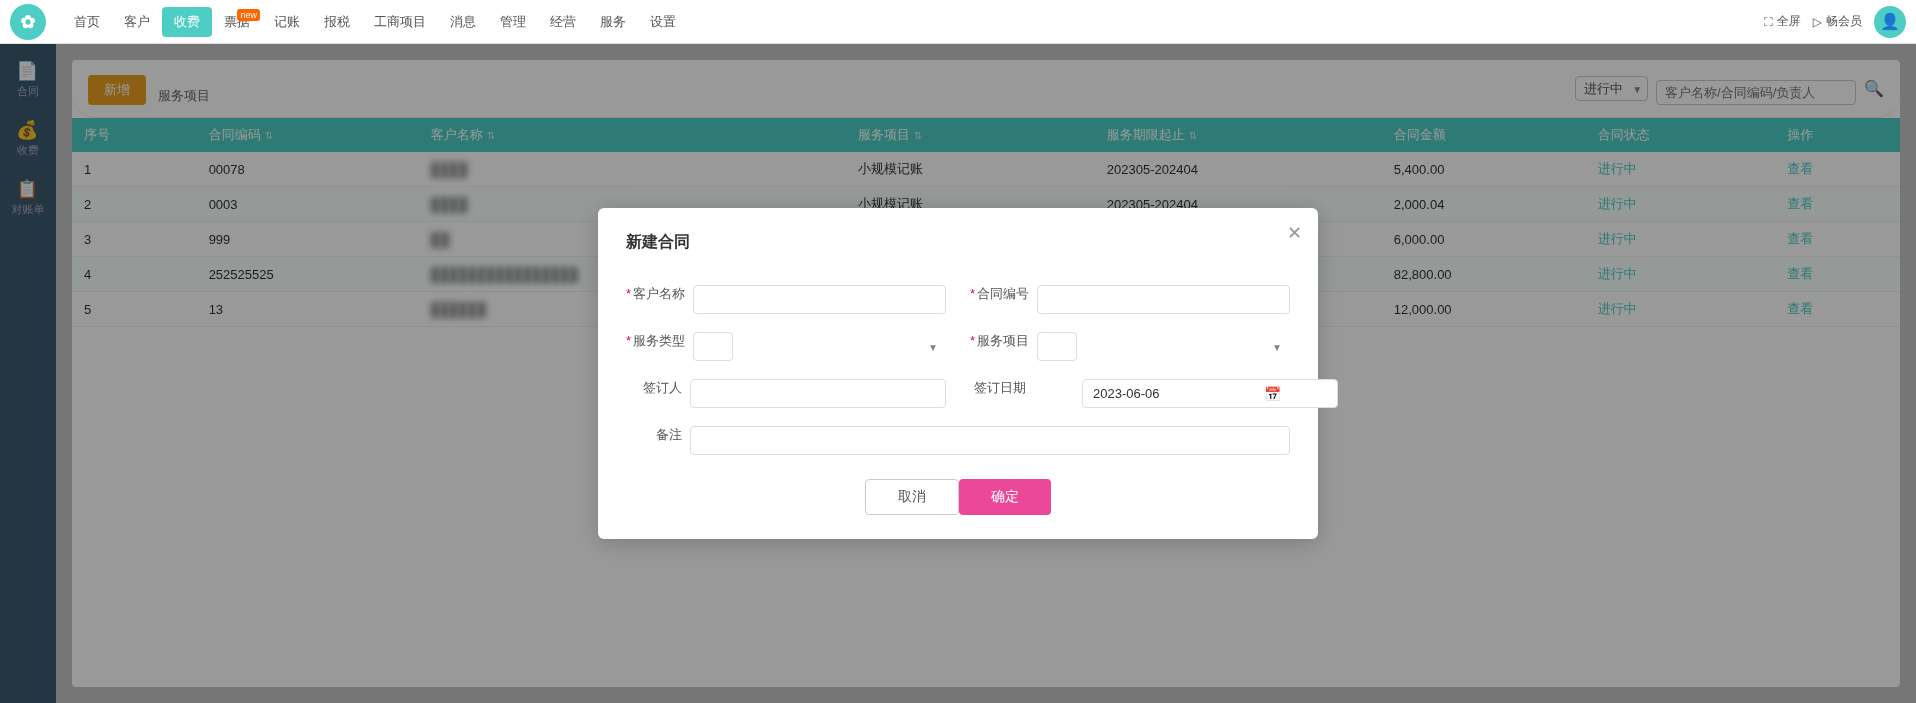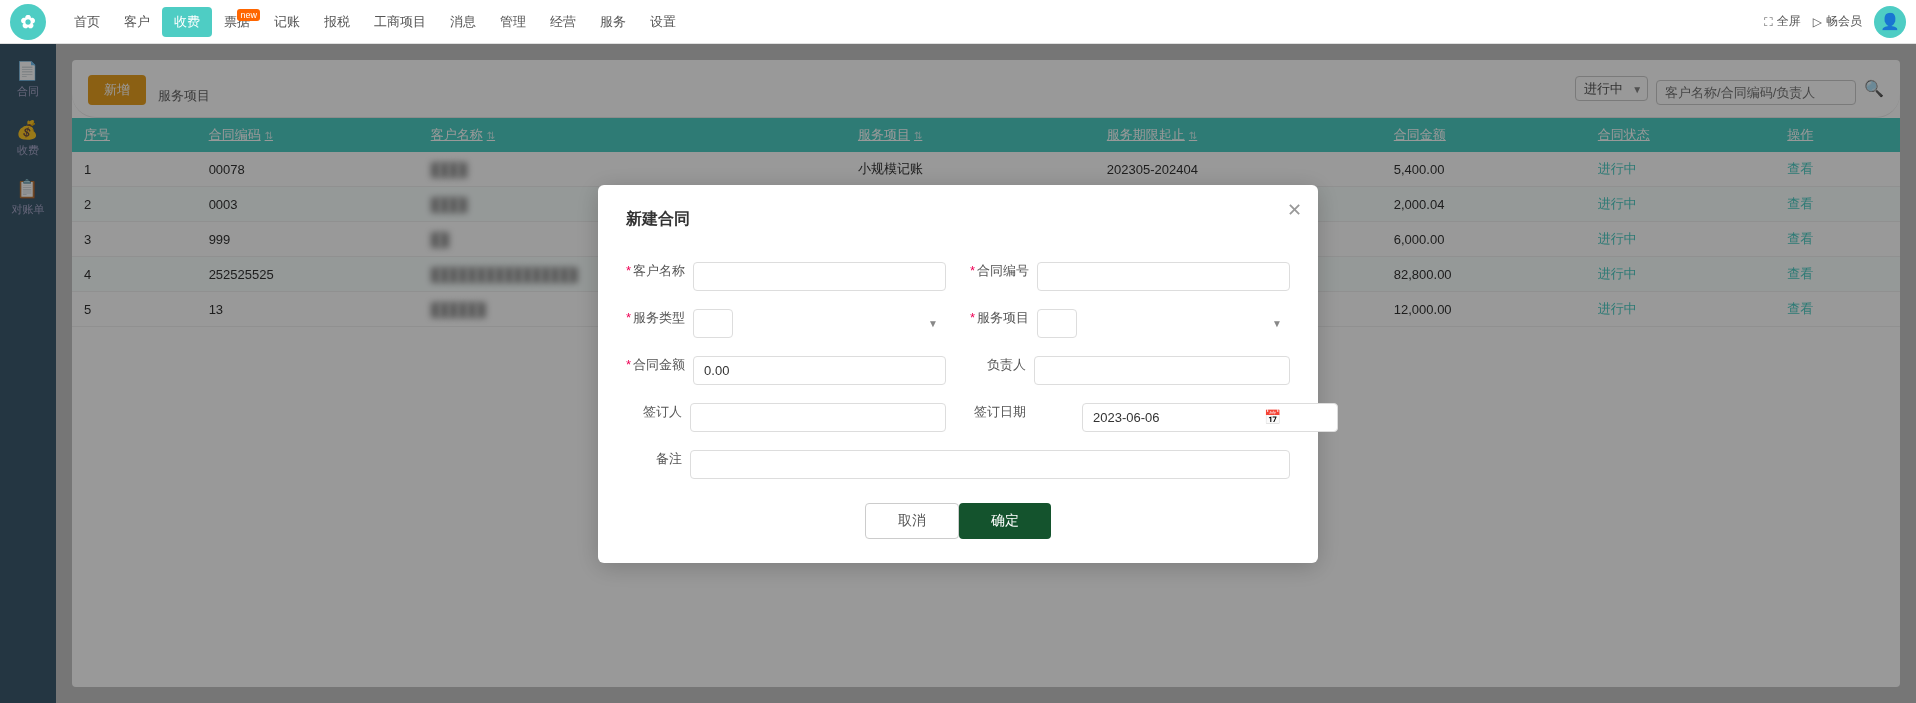--- a/index.html
+++ b/index.html
@@ -71,21 +71,21 @@
     .select-wrapper { position: relative; display: inline-block; }
     .select-wrapper::after { content: '▼'; position: absolute; right: 6px; top: 50%; transform: translateY(-50%); font-size: 10px; color: #888; pointer-events: none; }
     .search-input {
       border: 1px solid #ccc; border-radius: 4px; padding: 4px 8px;
       font-size: 13px; width: 200px; color: #888; margin-top: 8px;
     }
     .search-btn { background: none; border: none; cursor: pointer; color: #888; font-size: 16px; }
 
     
     .data-table { width: 100%; border-collapse: collapse; }
-    .data-table thead tr { background: #4ecdc4; color: #fff; text-decoration: underline; }
+    .data-table thead tr { background: #4ecdc4; color: #fff; }
     .data-table th { padding: 8px 12px; text-align: left; font-weight: normal; font-size: 13px; }
     .data-table td { padding: 8px 12px; border-bottom: 1px solid #f0f0f0; font-size: 13px; color: #333; }
     .data-table tbody tr:nth-child(even) { background: #f9fffe; }
     .sort-icon { font-size: 10px; color: rgba(255,255,255,0.7); margin-left: 4px; cursor: pointer; }
     .status-badge { color: #4ecdc4; }
     .action-link { color: #4ecdc4; cursor: pointer; }
     .blurred { color: transparent; text-shadow: 0 0 6px #999; user-select: none; }
 
     
     .overlay {
@@ -123,21 +123,21 @@
     .date-input-wrapper { flex: 1; position: relative; }
     .date-input-wrapper .form-input { width: 100%; margin-left: 48px; }
     .date-icon { position: absolute; right: 8px; top: 50%; transform: translateY(-50%); color: #aaa; font-size: 14px; cursor: pointer; }
 
     .modal-footer { display: flex; justify-content: center; margin-top: 24px; }
     .btn-cancel {
       border: 1px solid #ccc; background: #fff; color: #555;
       padding: 8px 32px; border-radius: 4px; cursor: pointer; font-size: 14px;
     }
     .btn-confirm {
-      background: #14532d; color: #fff; border: none;
+      background: #ec4899; color: #fff; border: none;
       padding: 8px 32px; border-radius: 4px; cursor: pointer; font-size: 14px;
     }
   </style>
 </head>
 <body>
 
 <div class="top-nav">
   <div class="top-nav-logo">✿</div>
   <div class="top-nav-items">
     <div class="nav-item">首页</div>
@@ -311,34 +311,20 @@
           <span class="required-mark">*</span><span>服务项目</span>
         </label>
         <div class="select-field-wrapper">
           <select class="form-select">
             <option value=""></option>
           </select>
         </div>
       </div>
     </div>
 
-    <div class="form-row">
-      <div class="form-field">
-        <label class="form-label">
-          <span class="required-mark">*</span><span>合同金额</span>
-        </label>
-        <input class="form-input" type="text" value="0.00" style="">
-      </div>
-      <div class="form-field">
-        <label class="form-label">
-          <span>负责人</span>
-        </label>
-        <input class="form-input" type="text" value="" style="">
-      </div>
-    </div>
 
     <div class="form-row">
       <div class="form-field">
         <label class="form-label">
           <span>签订人</span>
         </label>
         <input class="form-input" type="text" value="" style="">
       </div>
       <div class="form-field">
         <label class="form-label">

